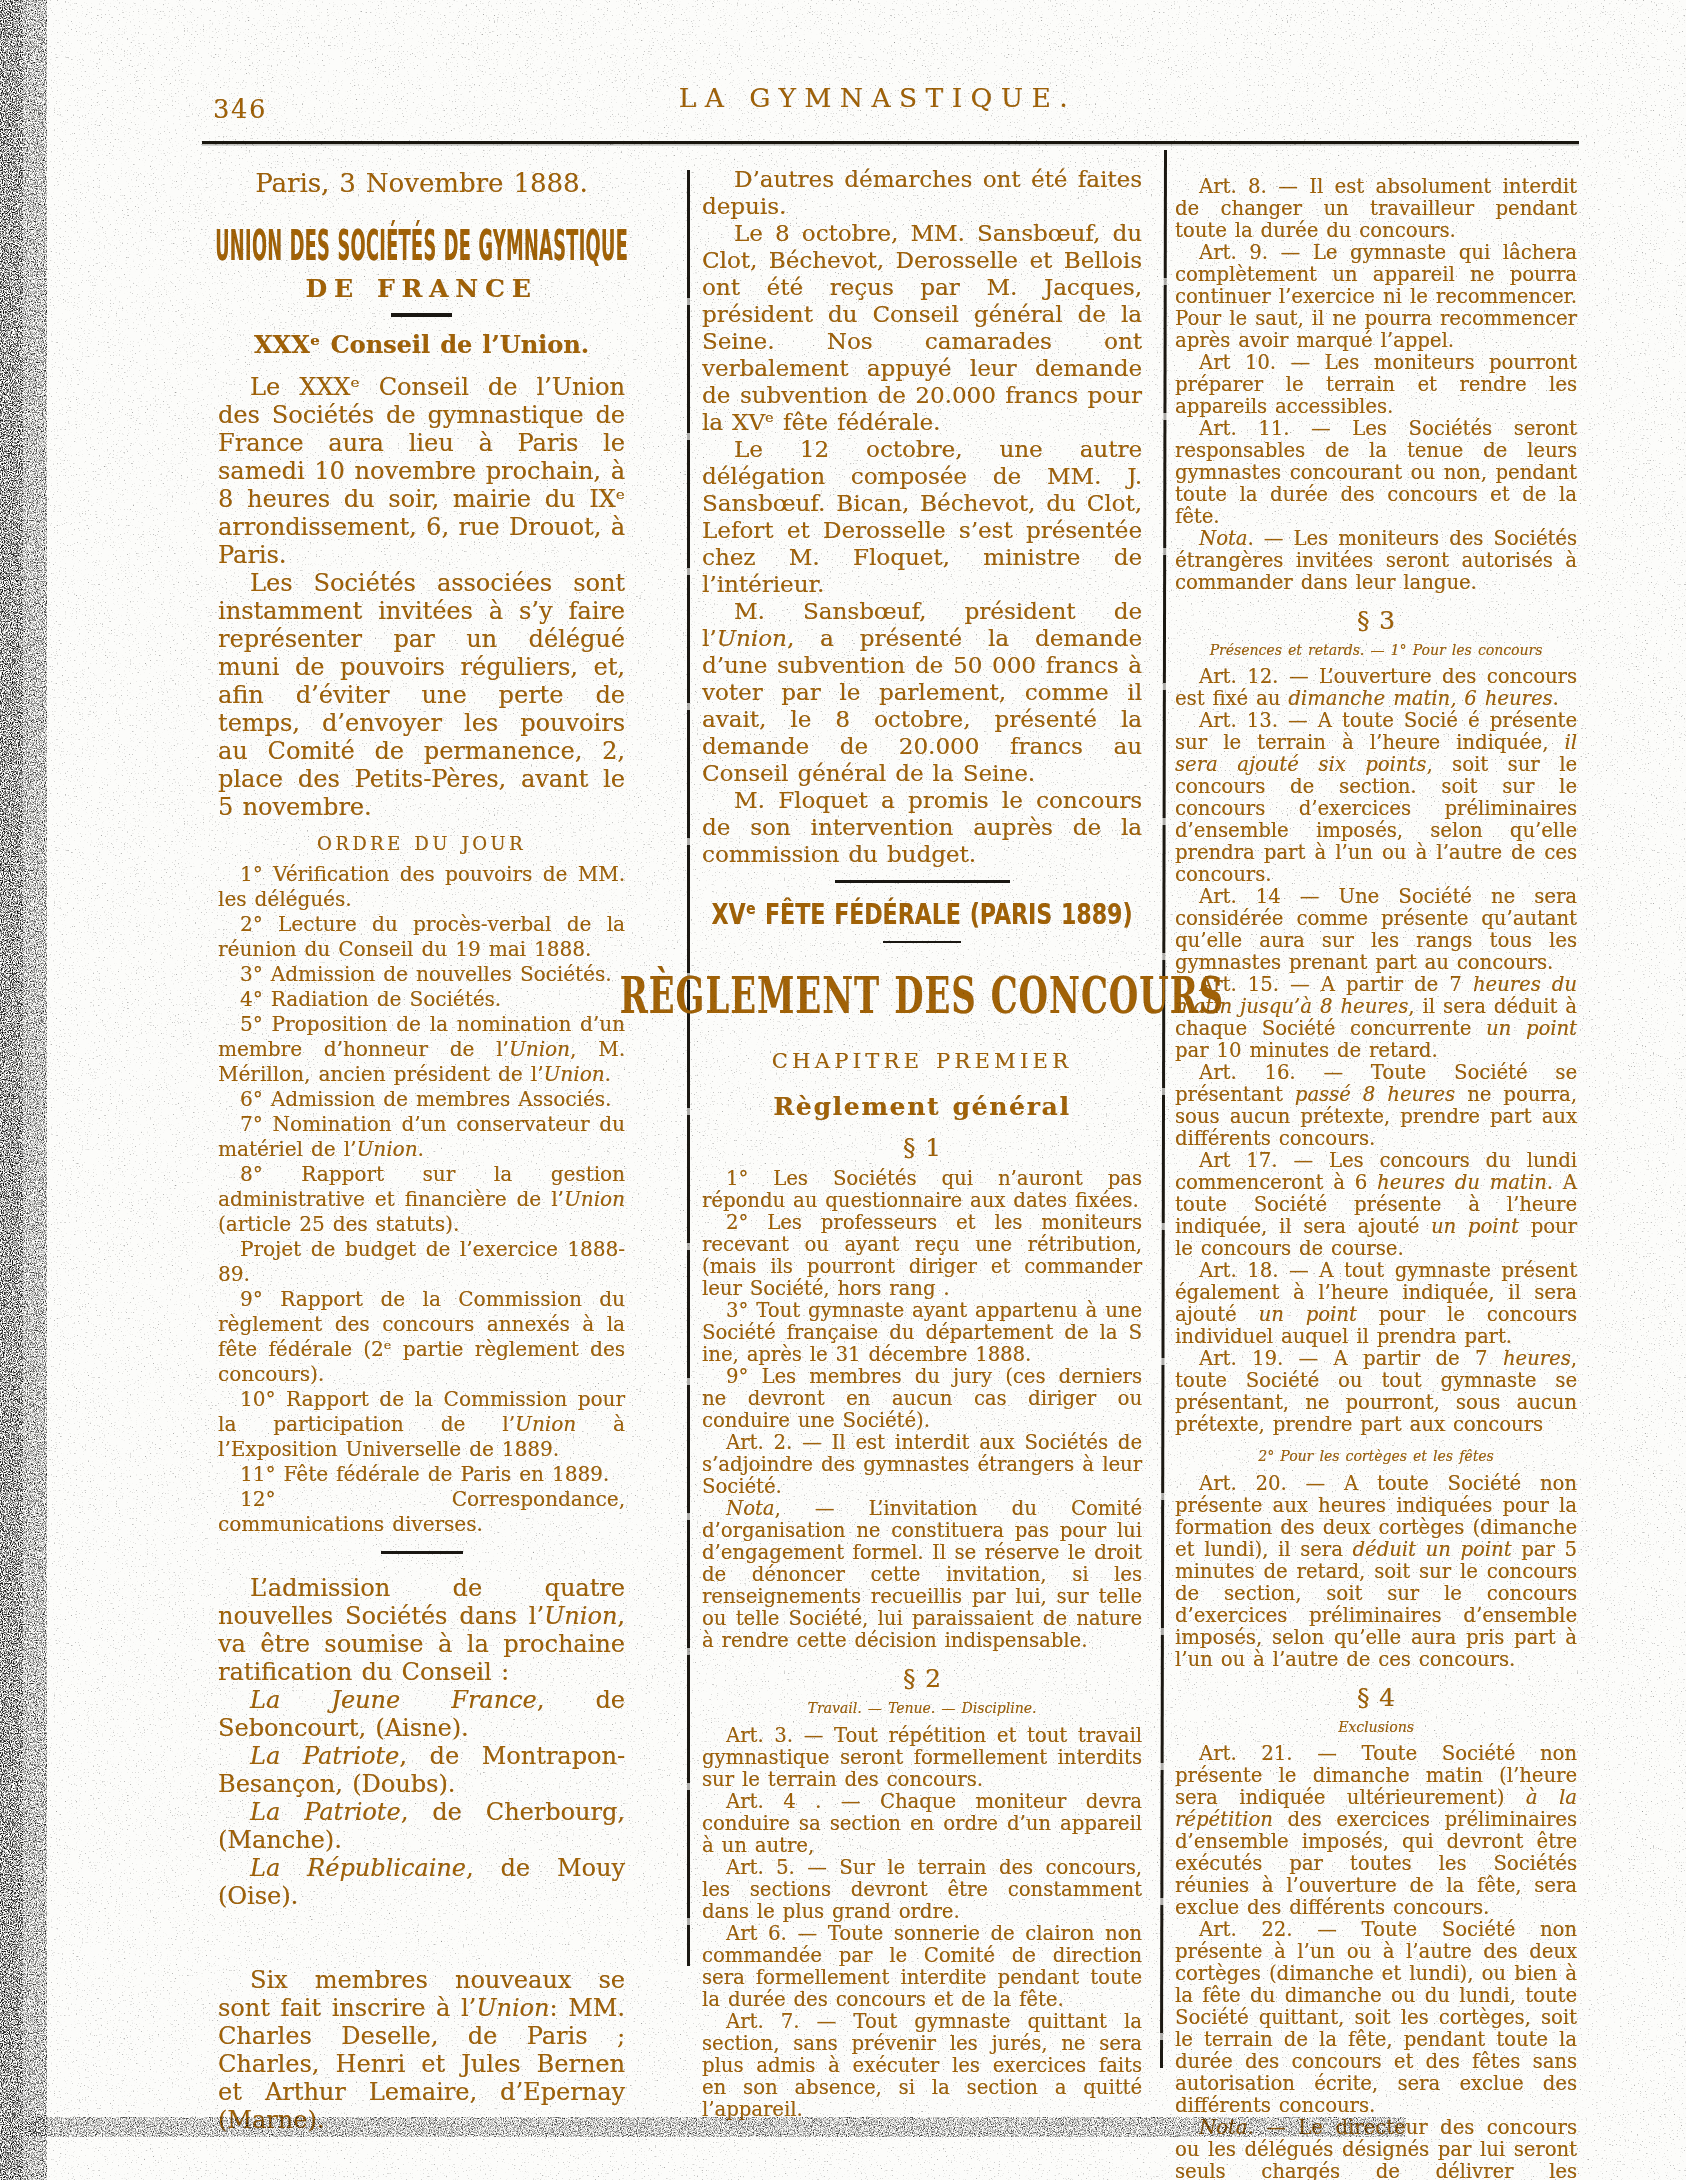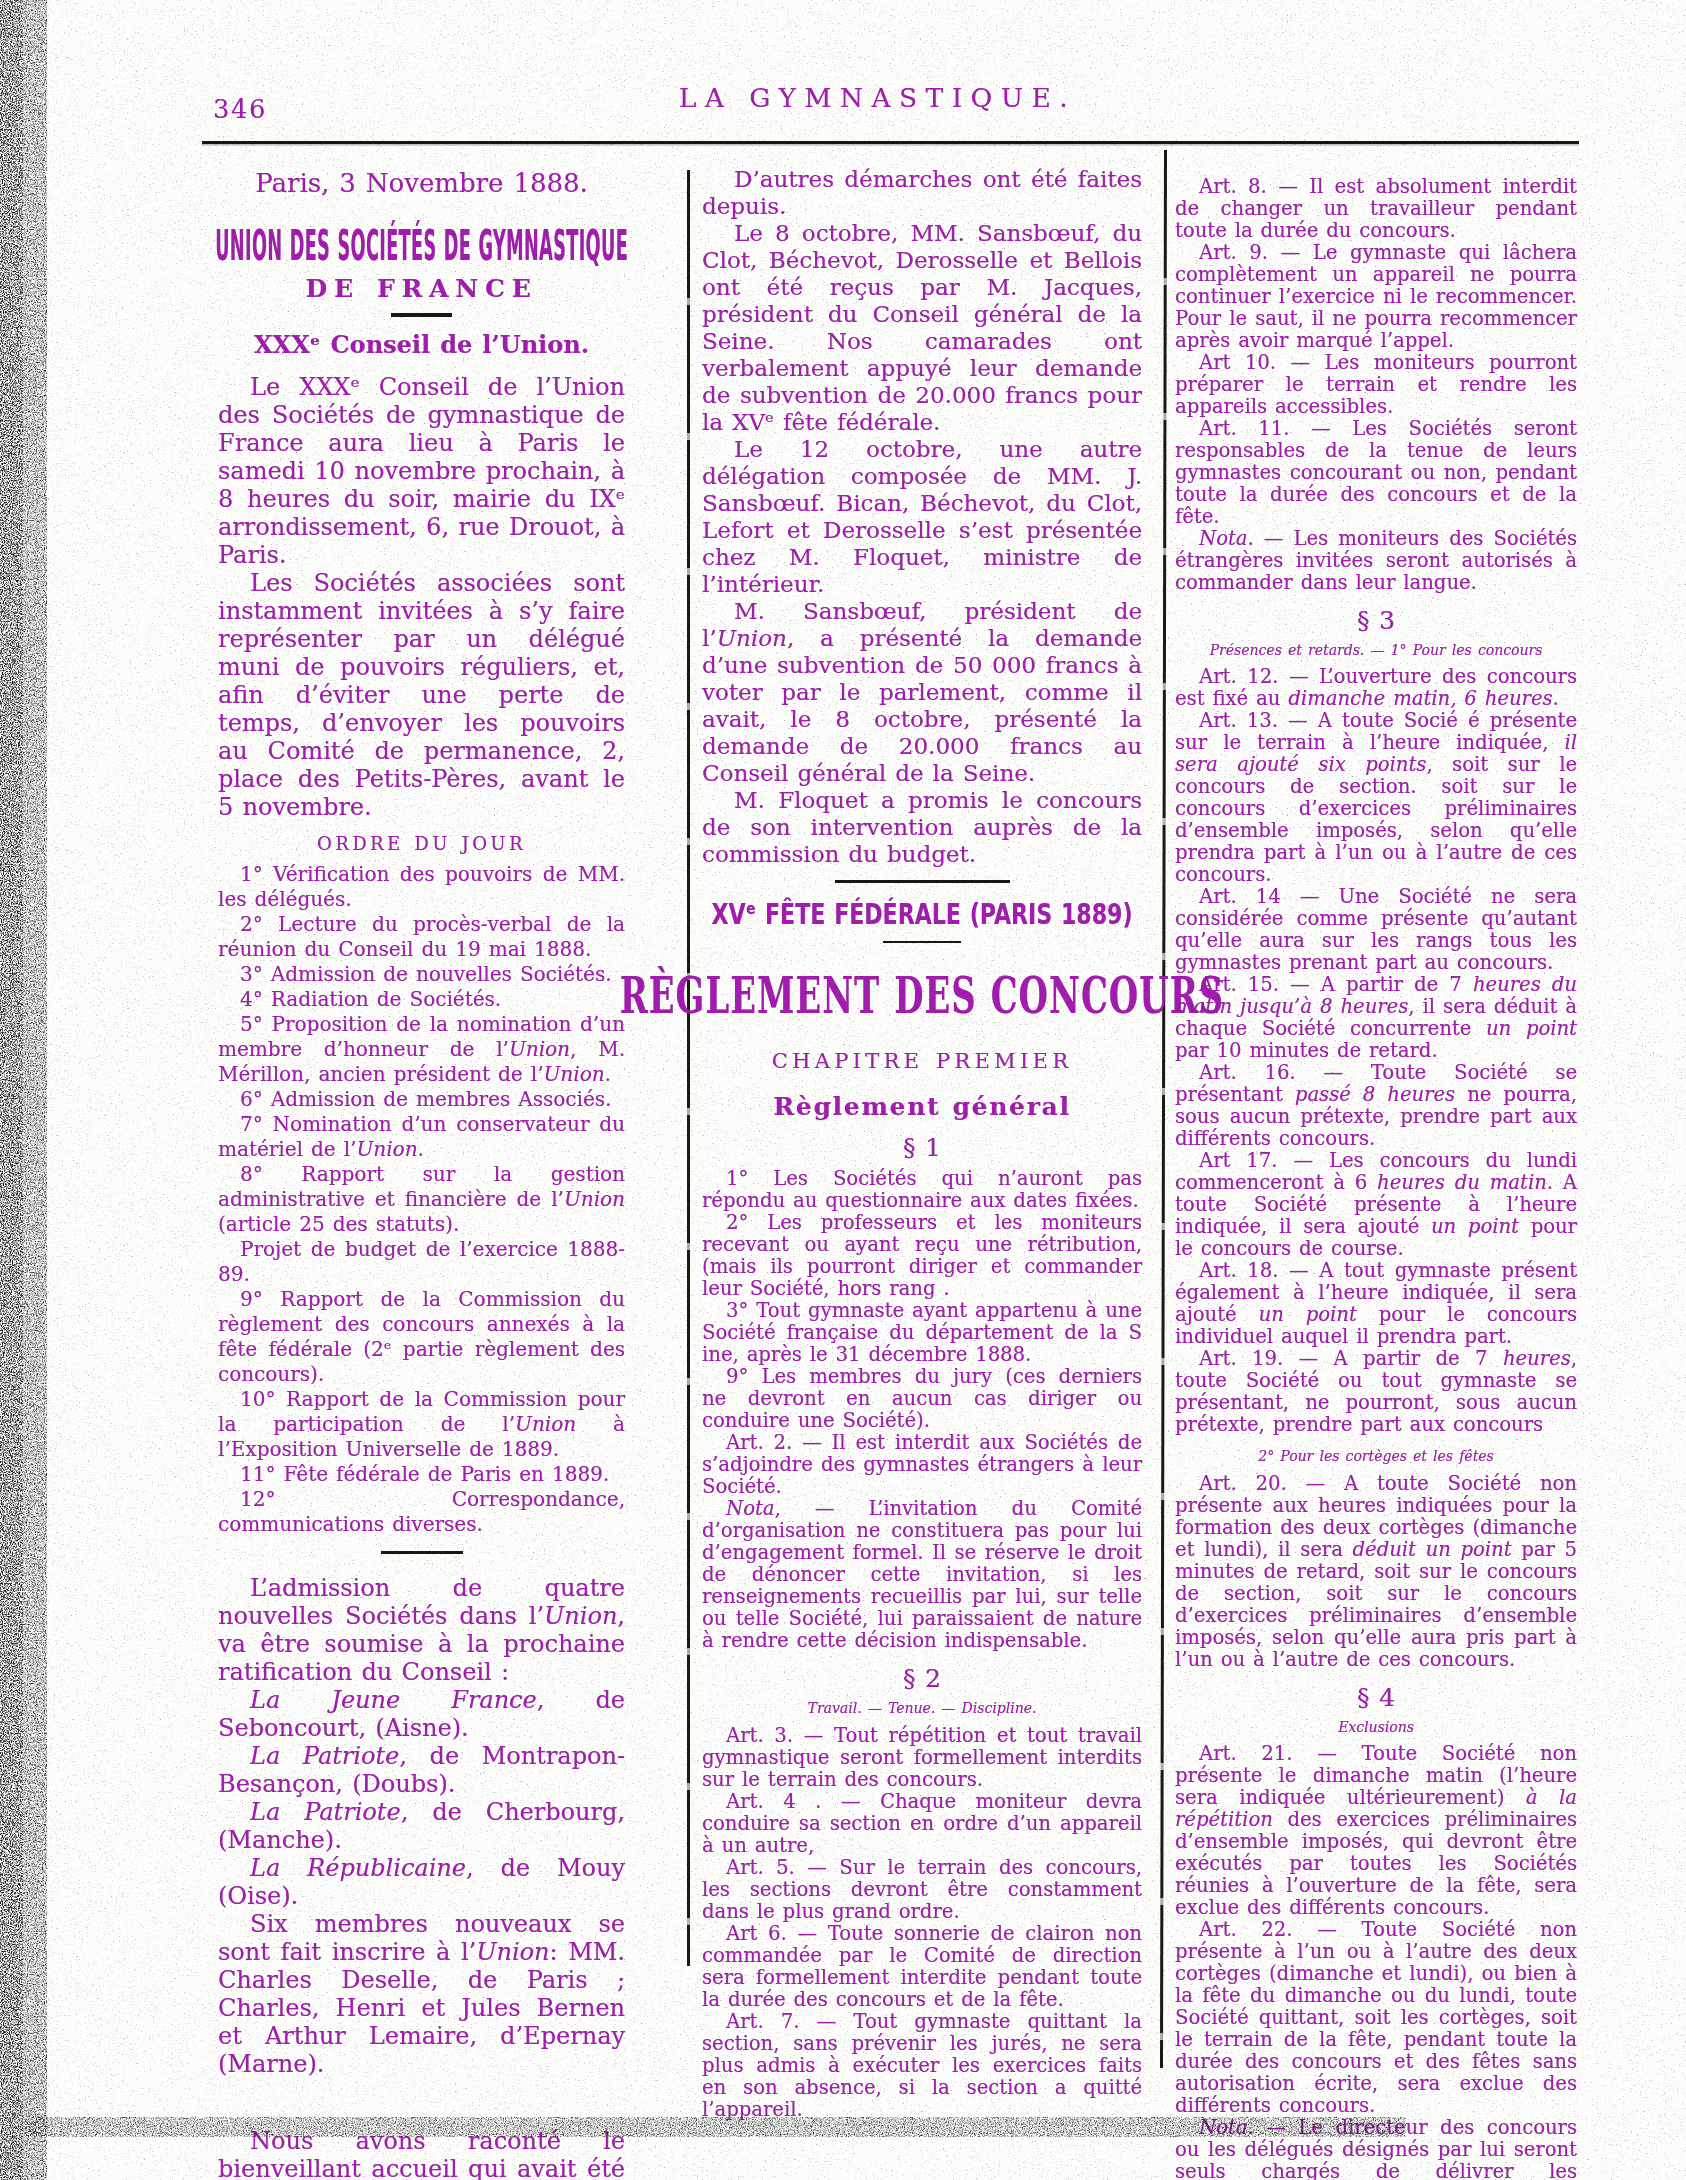--- a/index.html
+++ b/index.html
@@ -1,19 +1,19 @@
 <!DOCTYPE html>
 <html lang="fr" style="font-size:13.6px"><head>
 <meta charset="utf-8">
 <title>La Gymnastique — page 346</title>
 <style>
   html,body{margin:0;padding:0;background:#f4f2ee;}
   .page{
     position:relative;width:1687px;height:2181px;background:#fcfcfa;
-    overflow:hidden;color:#a21caf;
+    overflow:hidden;color:#a16207;
     font-family:"DejaVu Serif",serif;
     text-rendering:optimizeLegibility;
   }
   .page *{box-sizing:border-box;}
   .ink{text-shadow:0.3px 0.3px 0 rgba(35,30,25,.38);}
   
   .page-number{position:absolute;left:213px;top:94px;font-size:25.6px;letter-spacing:1.7px;}
   .journal-title{position:absolute;left:77px;top:82px;width:1601px;text-align:center;
     font-size:26.4px;letter-spacing:8.5px;}
   .header-rule{position:absolute;left:202px;top:141px;width:1377px;height:3.4px;background:#19160f;
@@ -39,21 +39,21 @@
   .dateline{font-size:26px;text-align:center;text-indent:0;margin:1.7px 0 0;}
   .masthead-wrap{display:flex;justify-content:center;margin-top:25.6px;height:44px;align-items:center;}
   .masthead{font-family:"DejaVu Sans",sans-serif;font-weight:bold;font-size:42px;
     white-space:nowrap;transform:scaleX(.42);letter-spacing:0.9px;}
   .masthead-sub{font-weight:bold;font-size:25px;letter-spacing:6.8px;text-align:center;margin-top:6.8px;}
   .mini-rule{width:61px;height:3.4px;background:#1a1712;margin:10.2px auto 0;}
   .col1-heading{font-weight:bold;font-size:24px;text-align:center;margin-top:13.6px;}
   .intro-wrap{margin-top:13.6px;}
   .agenda-heading{font-size:18px;letter-spacing:3.4px;text-align:center;margin:12px 0 8.5px;}
   .mr2{width:82px;height:2.6px;margin:13.6px auto 20.4px;}
-  .gap1{}
+  .gap1{margin-top:56px;}
   .gap2{margin-top:49px;}
   
   .rule-budget{width:175px;height:2.6px;background:#1a1712;margin:12px auto 13.6px;}
   .fete-wrap{display:flex;justify-content:center;margin-top:3.4px;height:36px;align-items:center;}
   .fete{font-family:"DejaVu Sans",sans-serif;font-weight:bold;font-size:29px;
     white-space:nowrap;transform:scaleX(.76);}
   .fete-rule{width:78px;height:2.6px;background:#1a1712;margin:8.5px auto 0;}
   .rules-wrap{display:flex;justify-content:center;margin-top:20.4px;height:63px;align-items:center;}
   .rules{font-family:"DejaVu Serif",serif;font-weight:bold;font-size:51px;
     white-space:nowrap;transform:scaleX(.66);letter-spacing:1.7px;}

